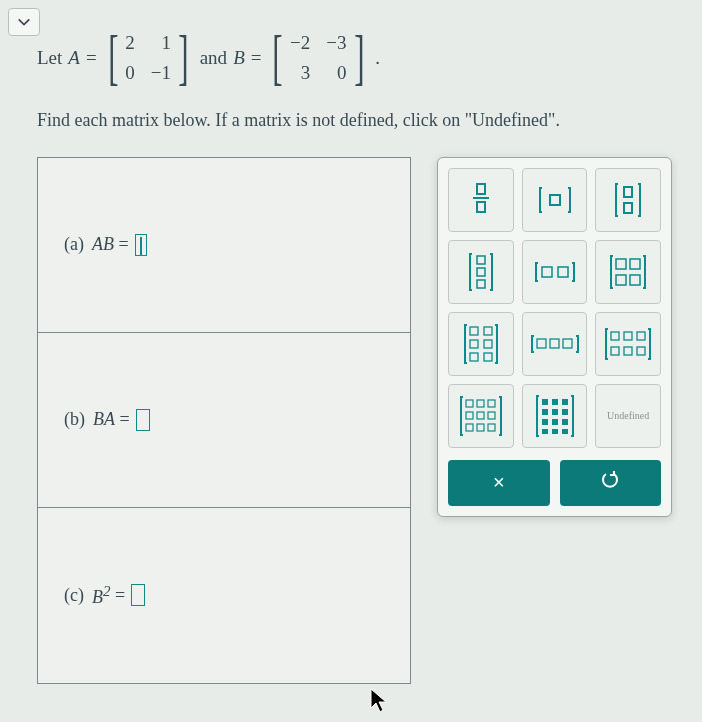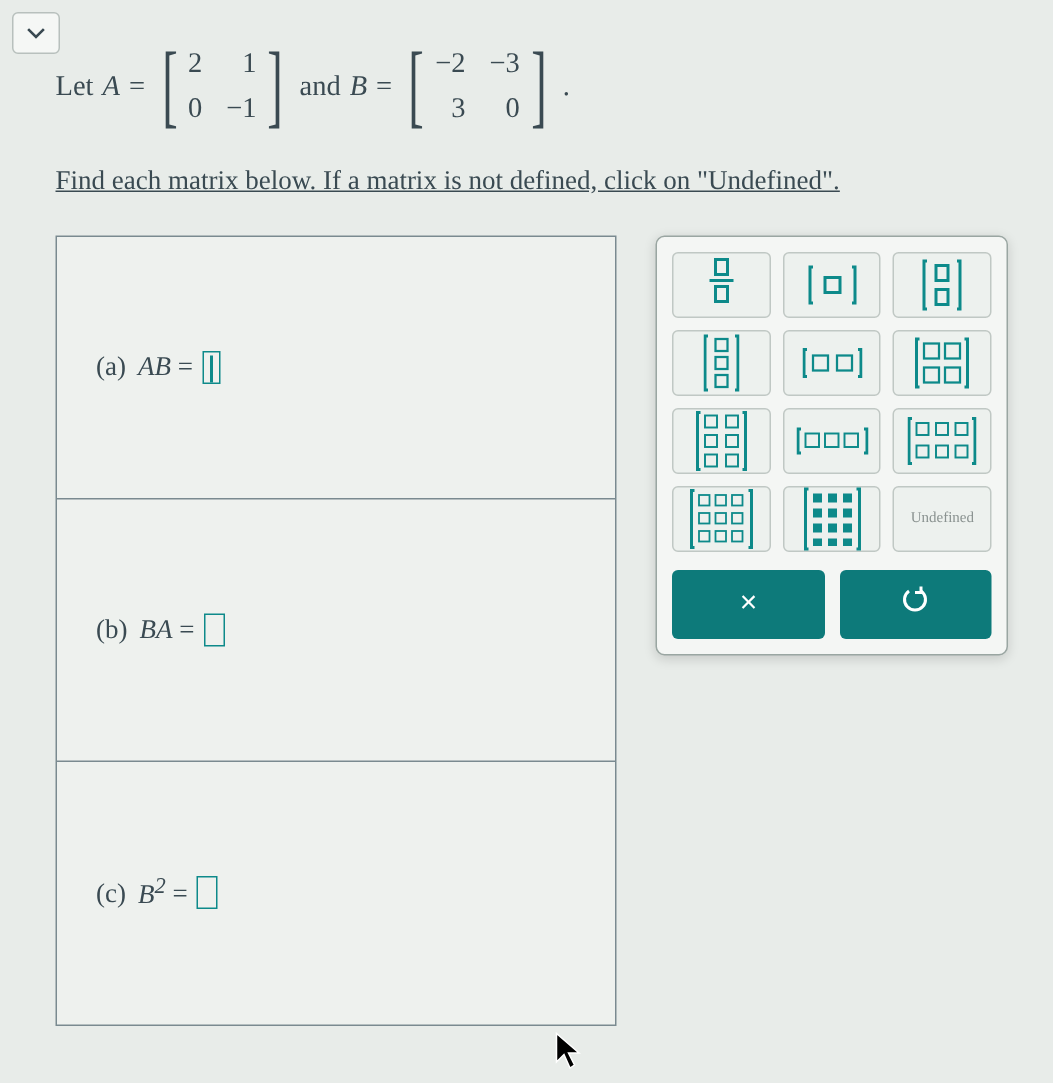--- a/index.html
+++ b/index.html
@@ -51,21 +51,20 @@
     display: grid;
     grid-template-columns: auto auto;
     gap: 8px 16px;
     font-size: 19px;
     padding: 0 2px;
     text-align: right;
   }
   .instruction {
     font-size: 18px;
     margin-bottom: 26px;
-    text-decoration: underline;
   }
   .workarea {
     display: flex;
     gap: 26px;
     align-items: flex-start;
   }
   .answer-table {
     width: 380px;
     border: 1px solid #7a8a90;
     background: #eef1ee;
@@ -97,21 +96,21 @@
     padding: 10px;
     box-shadow: 0 2px 8px rgba(0,0,0,0.15);
   }
   .palette-grid {
     display: grid;
     grid-template-columns: repeat(3, 1fr);
     gap: 8px;
     margin-bottom: 12px;
   }
   .pbtn {
-    height: 44px;
+    height: 64px;
     background: #edf1ee;
     border: 1px solid #c0c8c4;
     border-radius: 4px;
     display: flex;
     align-items: center;
     justify-content: center;
     cursor: pointer;
   }
   .teal-icon {
     color: #0d8a8a;

